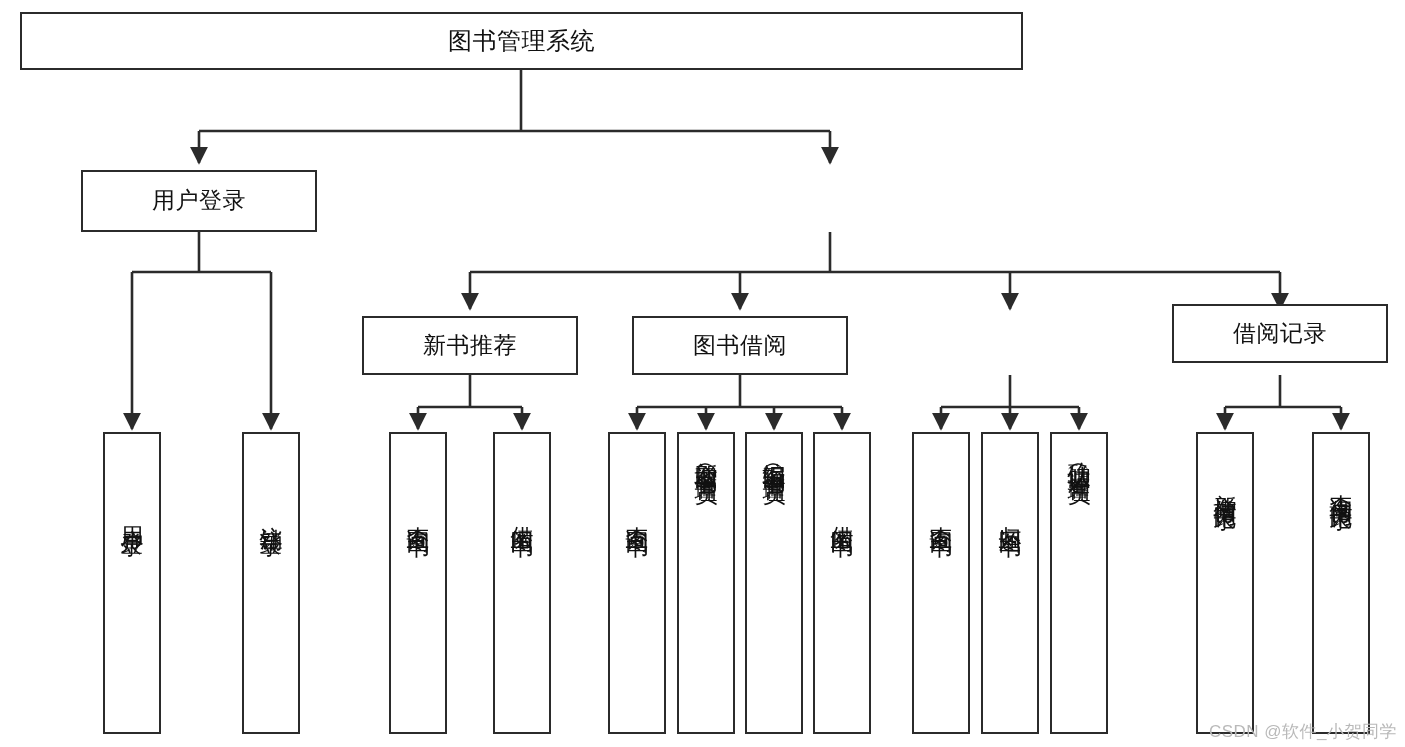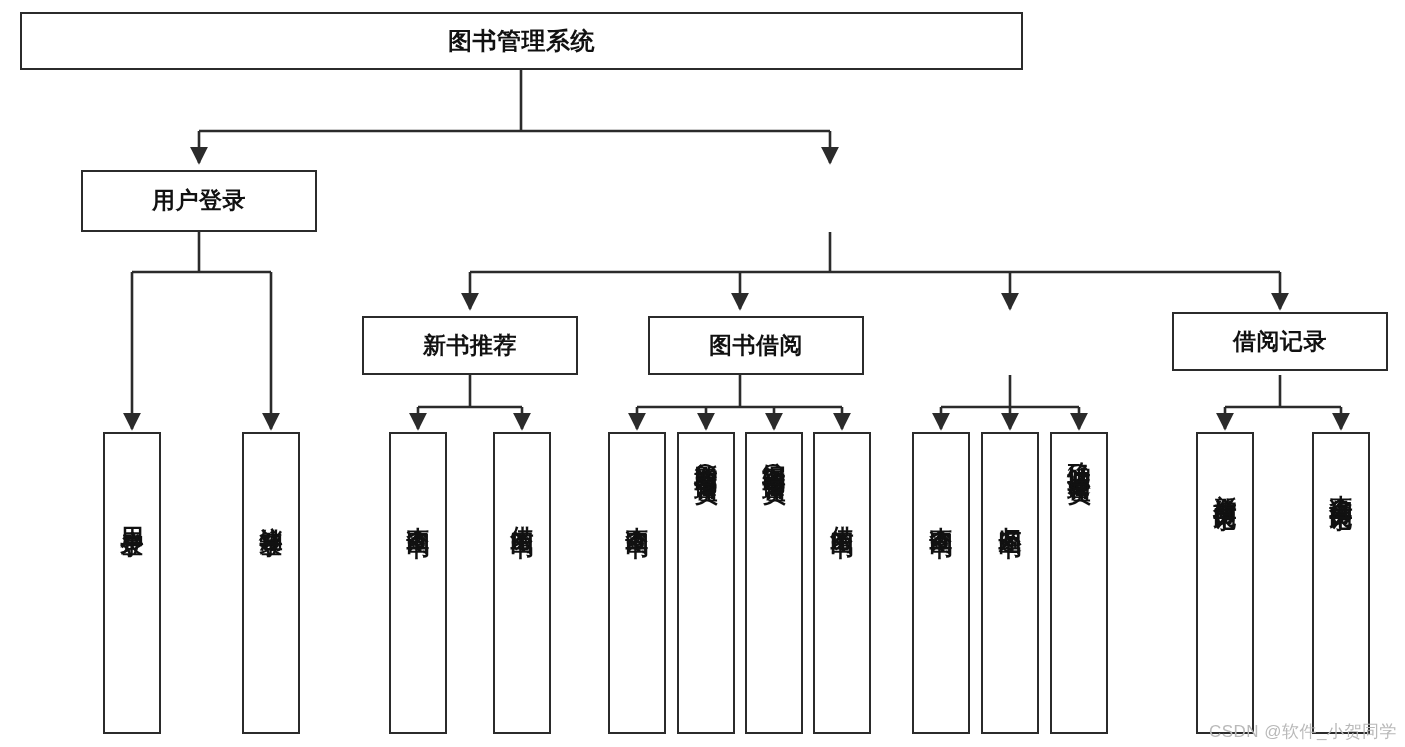--- a/index.html
+++ b/index.html
@@ -34,21 +34,20 @@
     display: flex;
     align-items: center;
     justify-content: center;
     color: #111111;
     z-index: 2;
   }
   .node .lbl {
     display: block;
     line-height: 1.18;
     letter-spacing: 0.5px;
-    font-weight: bold;
   }
   .node.horiz .lbl {
     writing-mode: horizontal-tb;
     font-size: 23px;
   }
   .node.vert {
     align-items: flex-start;
     padding-top: 14px;
   }
   .node.vert .lbl {
@@ -130,24 +129,24 @@
     <span class="lbl">图书管理系统</span>
   </div>
 
   <div class="node horiz" style="left:81px; top:170px; width:236px; height:62px;">
     <span class="lbl">用户登录</span>
   </div>
 
   <div class="node horiz" style="left:362px; top:316px; width:216px; height:59px;">
     <span class="lbl">新书推荐</span>
   </div>
-  <div class="node horiz" style="left:632px; top:316px; width:216px; height:59px;margin-left:16px;">
+  <div class="node horiz" style="left:632px; top:316px; width:216px; height:59px;">
     <span class="lbl">图书借阅</span>
   </div>
-  <div class="node horiz" style="left:1172px; top:312px; width:216px; height:59px;">
+  <div class="node horiz" style="left:1172px; top:304px; width:216px; height:59px;">
     <span class="lbl">借阅记录</span>
   </div>
 
   <div class="node vert" style="left:103px; top:432px; width:58px; height:302px; padding-top:74px;">
     <span class="lbl">用户登录</span>
   </div>
   <div class="node vert" style="left:242px; top:432px; width:58px; height:302px; padding-top:74px;">
     <span class="lbl">注销登录</span>
   </div>
 

